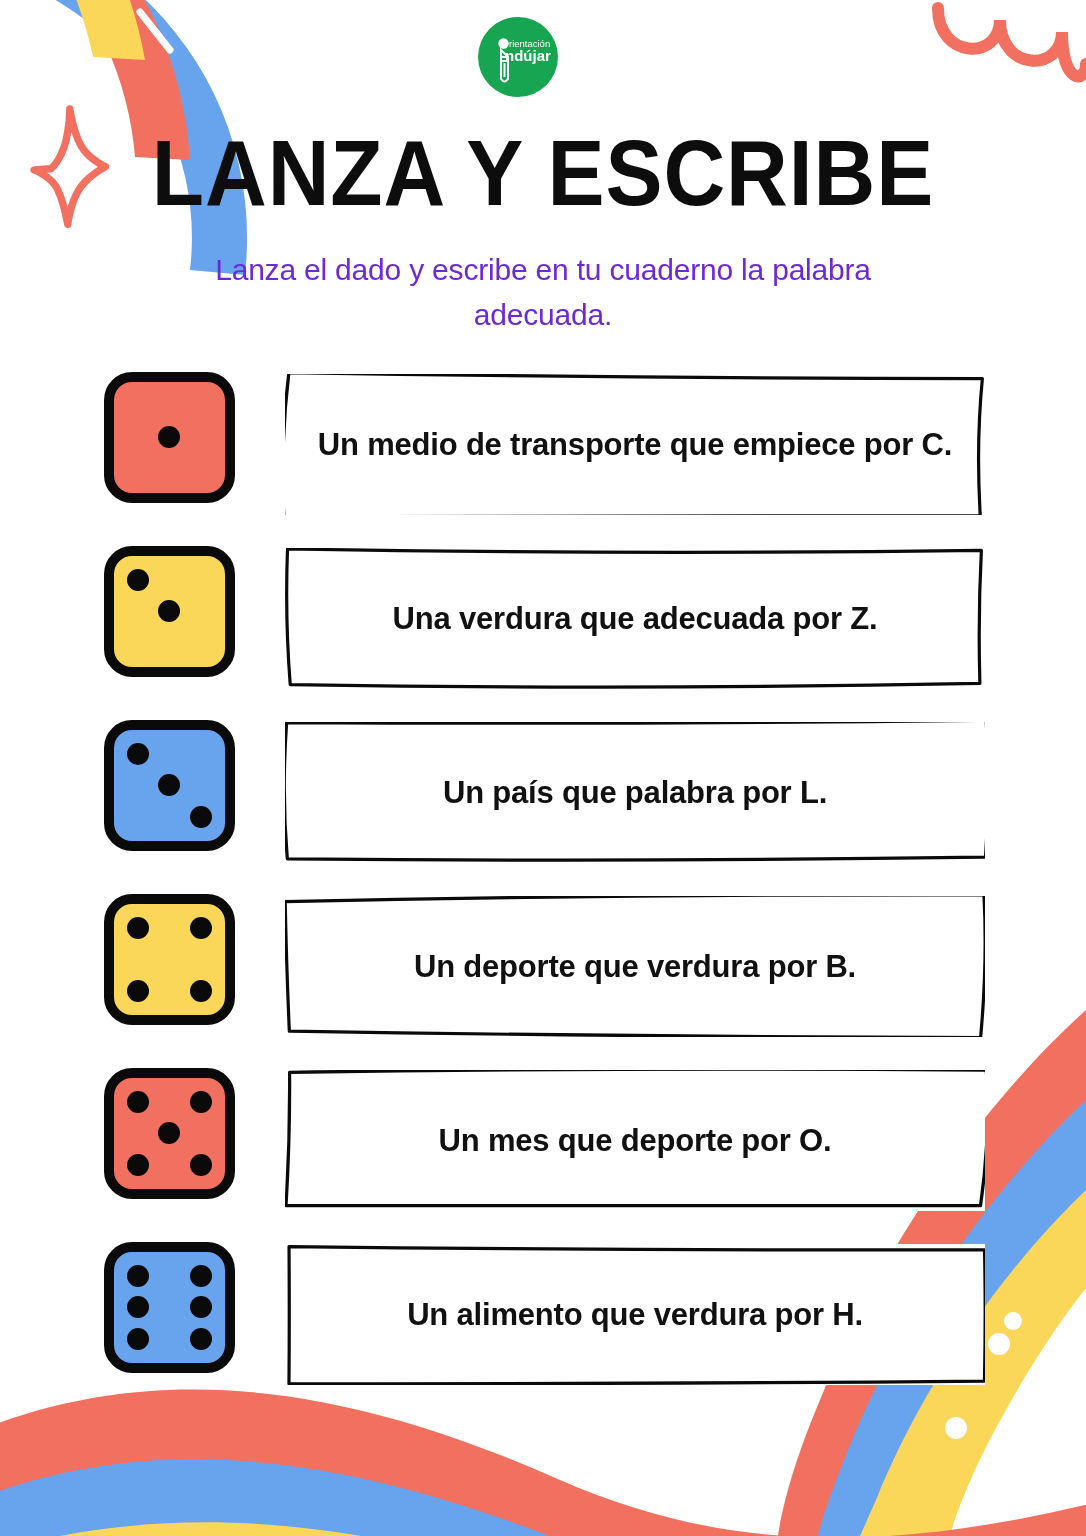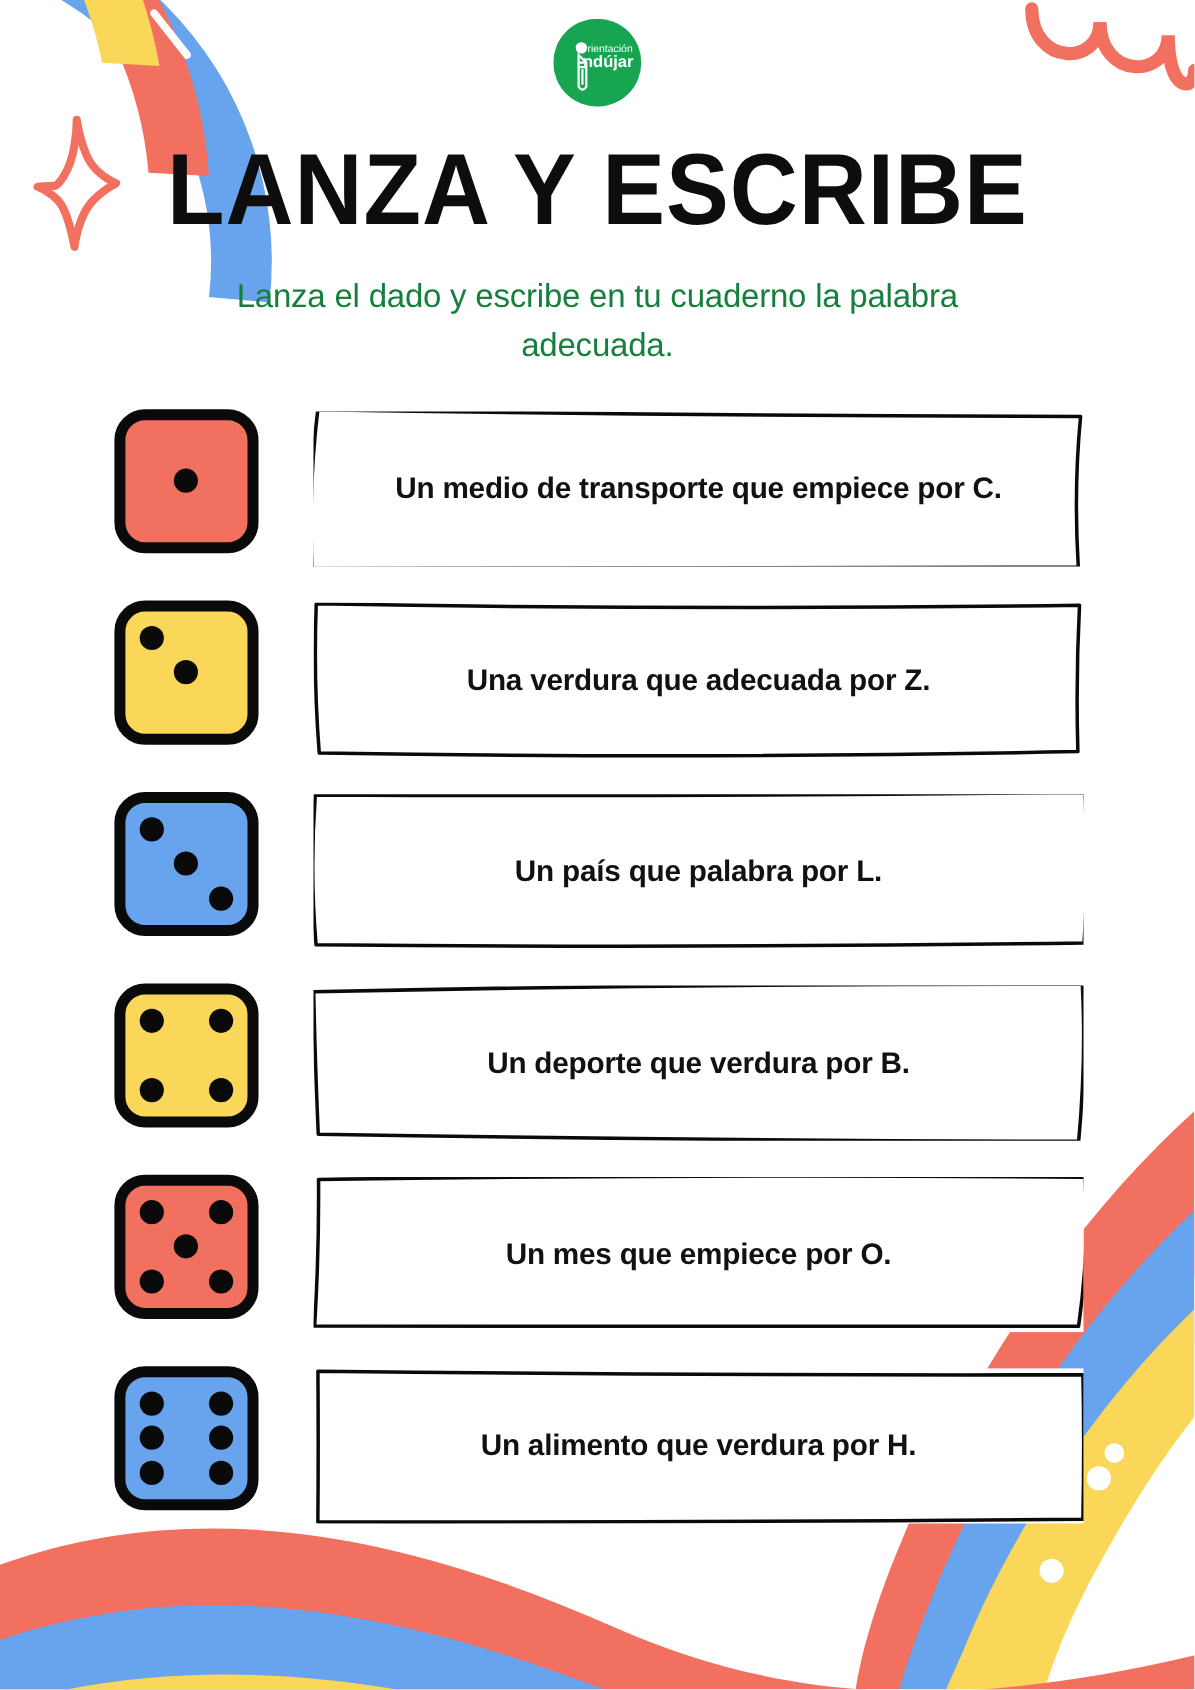--- a/index.html
+++ b/index.html
@@ -25,21 +25,21 @@
     inset: 0;
     width: 1086px;
     height: 1536px;
     z-index: 0;
     pointer-events: none;
   }
 
   
   .logo {
     position: absolute;
-    left: 503px;
+    left: 478px;
     top: 17px;
     width: 80px;
     height: 80px;
     border-radius: 50%;
     z-index: 5;
     display: flex;
     justify-content: center;
   }
   .logo-svg { display:block; }
 
@@ -69,21 +69,21 @@
   }
   .subtitle {
     position: absolute;
     top: 247px;
     left: 143px;
     width: 800px;
     text-align: center;
     font-family: "Liberation Sans", sans-serif;
     font-size: 30px;
     line-height: 1.5;
-    color: #15803d;
+    color: #6d28d9;
     letter-spacing: -0.2px;
   }
 
   
   .rows {
     position: absolute;
     left: 0;
     top: 372px;
     width: 1086px;
     z-index: 3;
@@ -142,21 +142,21 @@
     height: 100%;
   }
   .prompt-text {
     position: absolute;
     inset: 0;
     display: flex;
     align-items: center;
     justify-content: center;
     font-family: "Liberation Sans", sans-serif;
     font-weight: bold;
-    font-size: 27px;
+    font-size: 31px;
     color: #111111;
     letter-spacing: -0.2px;
     padding: 0 24px;
     box-sizing: border-box;
     text-align: center;
   }
 </style>
 </head>
 <body>
 
@@ -279,21 +279,21 @@
           <span class="pip p-tl"></span>
           <span class="pip p-tr"></span>
           <span class="pip p-mc"></span>
           <span class="pip p-bl"></span>
           <span class="pip p-br"></span>
         </div>
         <div class="prompt-box">
           <svg class="frame" viewBox="0 0 700 141" preserveAspectRatio="none">
             <path d="M 4.587589684757404 2.3028745318879373 Q 354.0878870503511 -2.7702618566923776 701.2517524325522 0.13750654511386529 Q 705.6358793107531 65.11477676442446 695.5027840446855 135.6864934653131 Q 347.9134070446553 136.30049442553428 1.0308455164977204 135.54247278640105 Q 5.074870666033348 69.19835543816589 4.587589684757404 2.3028745318879373 Z" fill="#FFFFFF" stroke="#0A0A0A" stroke-width="3.2" stroke-linejoin="round"></path>
           </svg>
-          <div class="prompt-text">Un mes que empiece por O.</div>
+          <div class="prompt-text">Un mes que deporte por O.</div>
         </div>
       </div>
       <div class="row">
         <div class="die" style="background: rgb(104, 163, 238);">
           <span class="pip p-tl"></span>
           <span class="pip p-tr"></span>
           <span class="pip p-ml"></span>
           <span class="pip p-mr"></span>
           <span class="pip p-bl"></span>
           <span class="pip p-br"></span>

